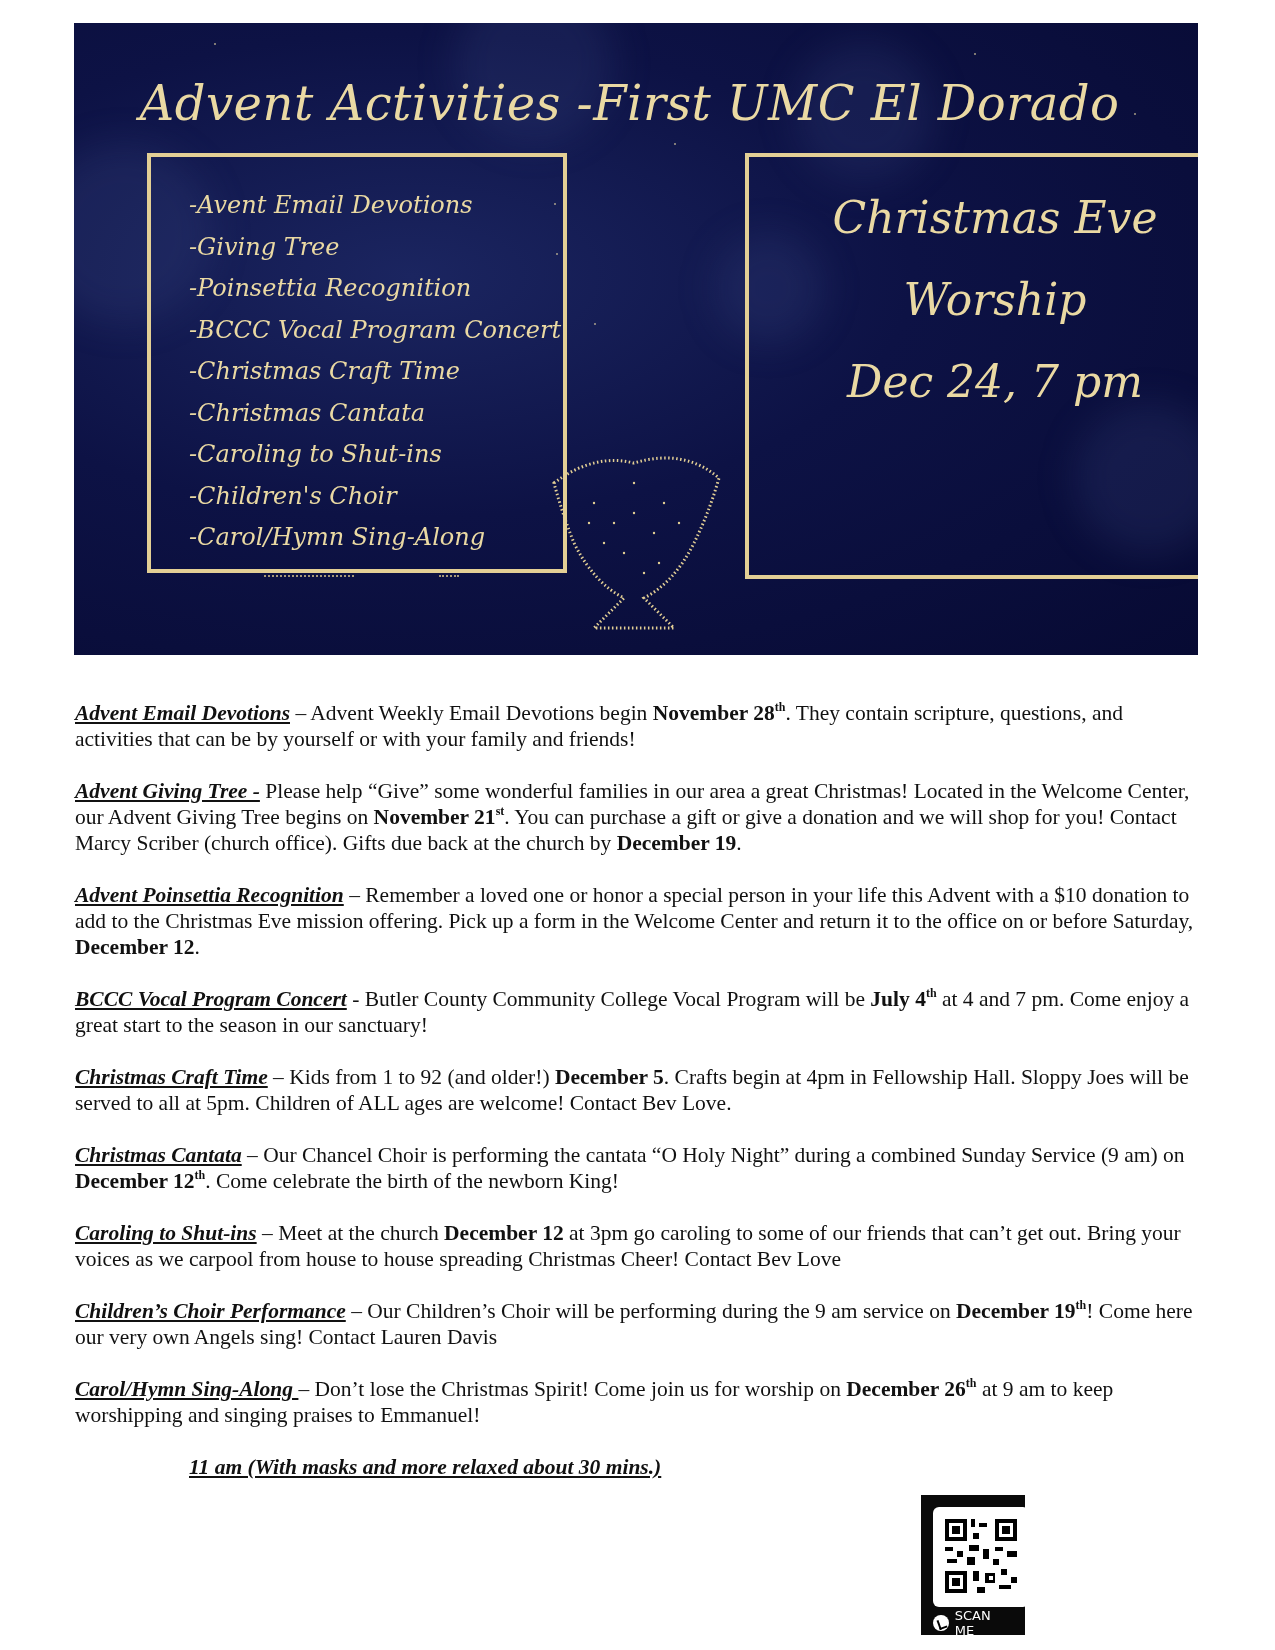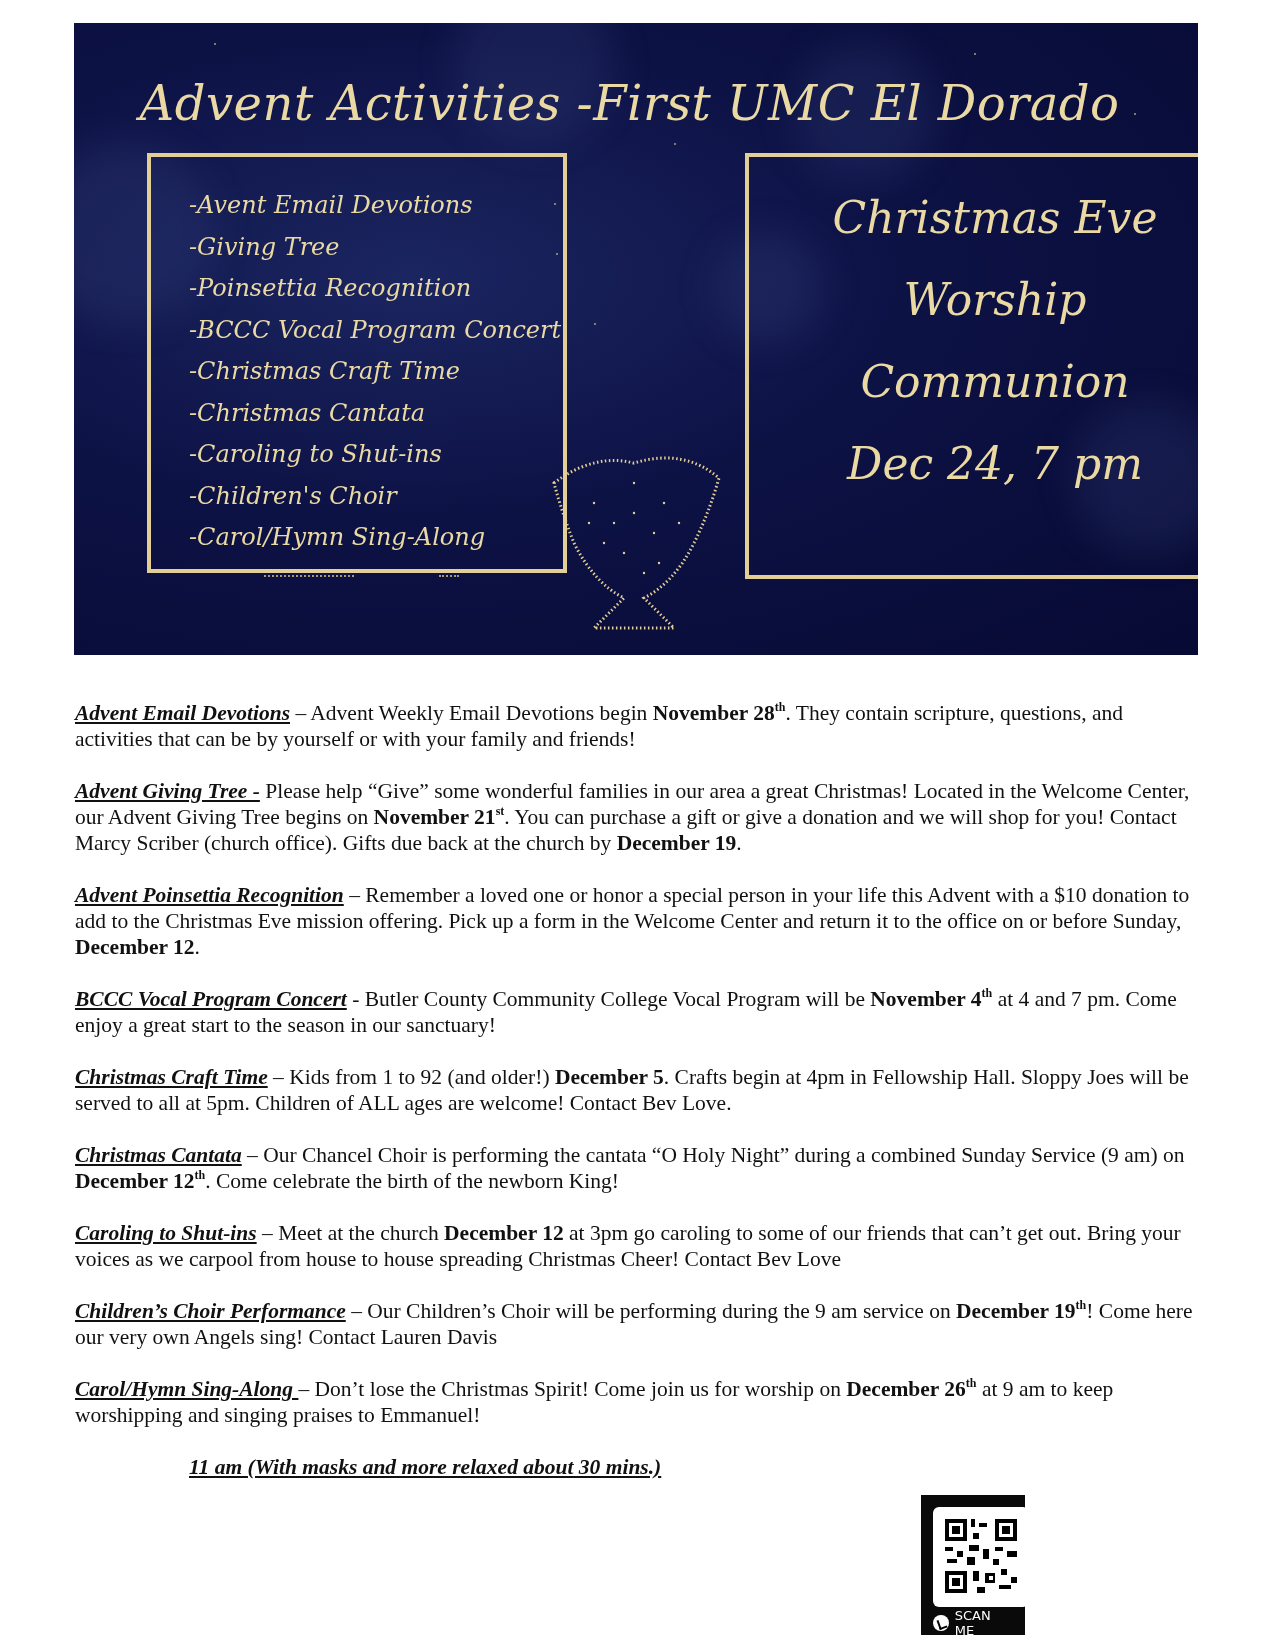--- a/index.html
+++ b/index.html
@@ -108,37 +108,36 @@
     </g>
   </svg>
 
   <div class="sparkle-line" style="left:190px;top:552px;width:90px;"></div>
   <div class="sparkle-line" style="left:365px;top:552px;width:20px;"></div>
   <div class="sparkle-line" style="left:730px;top:552px;width:200px;"></div>
 
   <div class="box box-right">
     <div>Christmas Eve</div>
     <div>Worship</div>
-    <div>Communion</div>
     <div>Dec 24, 7 pm</div>
   </div>
 </div>
 
 <div class="content">
   <p class="para">
     <span class="head">Advent Email Devotions</span><span> – </span><span>Advent Weekly Email Devotions begin </span><b>November 28</b><sup>th</sup><span>.  They contain scripture, questions, and activities that can be by yourself or with your family and friends!</span>
   </p>
   <p class="para">
     <span class="head">Advent Giving Tree -</span><span> </span><span>Please help “Give” some wonderful families in our area a great Christmas! Located in the Welcome Center, our Advent Giving Tree begins on </span><b>November 21</b><sup>st</sup><span>.  You can purchase a gift or give a donation and we will shop for you! Contact Marcy Scriber (church office).  Gifts due back at the church by </span><b>December 19</b><span>.</span>
   </p>
   <p class="para">
-    <span class="head">Advent Poinsettia Recognition</span><span> – </span><span>Remember a loved one or honor a special person in your life this Advent with a $10 donation to add to the Christmas Eve mission offering.  Pick up a form in the Welcome Center and return it to the office on or before Sunday, </span><b>December 12</b><span>.</span>
+    <span class="head">Advent Poinsettia Recognition</span><span> – </span><span>Remember a loved one or honor a special person in your life this Advent with a $10 donation to add to the Christmas Eve mission offering.  Pick up a form in the Welcome Center and return it to the office on or before Saturday, </span><b>December 12</b><span>.</span>
   </p>
   <p class="para">
-    <span class="head">BCCC Vocal Program Concert</span><span> - </span><span>Butler County Community College Vocal Program will be </span><b>November 4</b><sup>th</sup><span> at 4 and 7 pm. Come enjoy a great start to the season in our sanctuary!</span>
+    <span class="head">BCCC Vocal Program Concert</span><span> - </span><span>Butler County Community College Vocal Program will be </span><b>July 4</b><sup>th</sup><span> at 4 and 7 pm. Come enjoy a great start to the season in our sanctuary!</span>
   </p>
   <p class="para">
     <span class="head">Christmas Craft Time</span><span> – </span><span>Kids from 1 to 92 (and older!)  </span><b>December 5</b><span>.  Crafts begin at 4pm in Fellowship Hall.  Sloppy Joes will be served to all at 5pm. Children of ALL ages are welcome!  Contact Bev Love.</span>
   </p>
   <p class="para">
     <span class="head">Christmas Cantata</span><span> – </span><span>Our Chancel Choir is performing the cantata “O Holy Night” during a combined Sunday Service (9 am) on </span><b>December 12</b><sup>th</sup><span>.  Come celebrate the birth of the newborn King!</span>
   </p>
   <p class="para">
     <span class="head">Caroling to Shut-ins</span><span> – </span><span>Meet at the church </span><b>December 12</b><span> at 3pm go caroling to some of our friends that can’t get out. Bring your voices as we carpool from house to house spreading Christmas Cheer! Contact Bev Love</span>
   </p>

